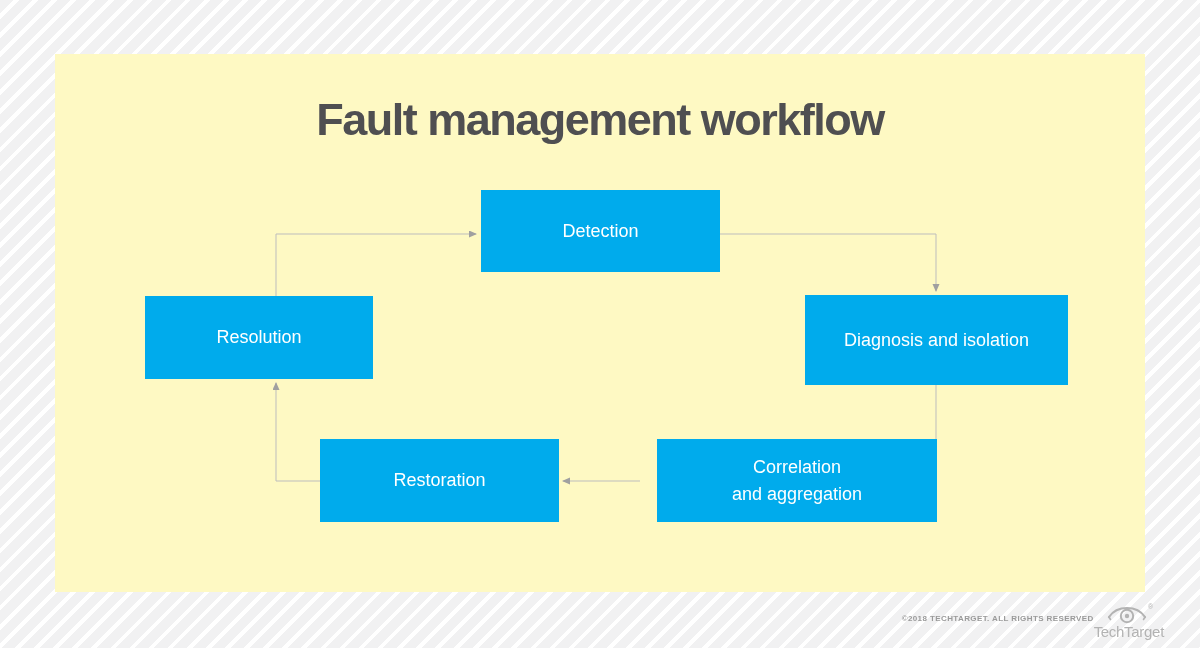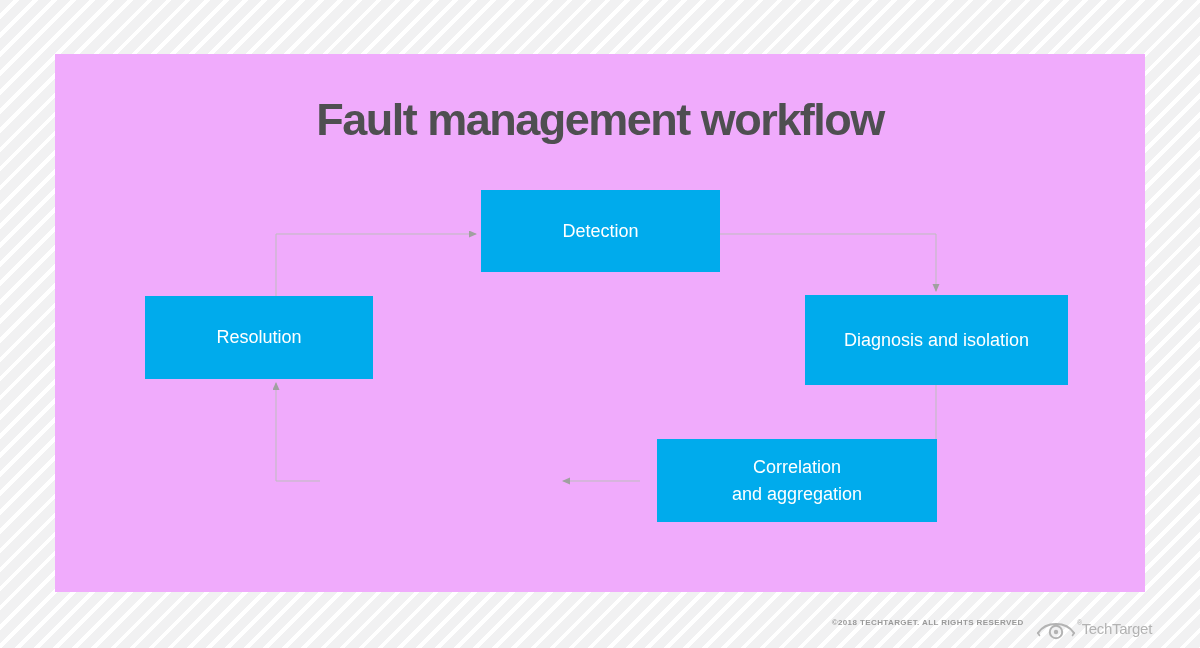--- a/index.html
+++ b/index.html
@@ -10,21 +10,21 @@
       repeating-linear-gradient(135deg,
         #f1f1f2 0px, #f1f1f2 9.5px,
         #ffffff 9.5px, #ffffff 13.5px);
     position: relative;
   }
 
   .card {
     position: absolute;
     left: 55px; top: 54px;
     width: 1090px; height: 538px;
-    background: #f0abfc;
+    background: #fef9c3;
   }
 
   .title {
     position: absolute;
     left: 0; right: 0;
     top: 40px;
     text-align: center;
     font-size: 45px;
     font-weight: 700;
     letter-spacing: -1.5px;
@@ -51,36 +51,35 @@
     white-space: pre-line;
   }
   .box-detection   { left: 426px; top: 136px; width: 239px; height: 82px; }
   .box-diagnosis   { left: 750px; top: 241px; width: 263px; height: 90px; }
   .box-resolution  { left:  90px; top: 242px; width: 228px; height: 83px; }
   .box-correlation { left: 602px; top: 385px; width: 280px; height: 83px; }
   .box-restoration { left: 265px; top: 385px; width: 239px; height: 83px; }
 
   .footer {
     position: absolute;
-    right: 48px; bottom: 8px;
+    right: 36px; bottom: 8px;
     display: flex;
-    align-items: flex-start;
-    gap: 10px;
+    align-items: center;
   }
   .copyright {
     font-size: 8px;
     letter-spacing: 0.4px;
     color: #9a9a9a;
     font-weight: 700;
     margin-bottom: 6px;
     white-space: nowrap;
   }
   .brand {
     display: flex;
-    flex-direction: row;
+    flex-direction: column;
     align-items: center;
   }
   .brand-text {
     font-size: 15px;
     color: #b3b3b3;
     font-weight: 400;
     letter-spacing: -0.3px;
     margin-top: -1px;
   }
 </style>
@@ -117,20 +116,23 @@
 
     <div class="step-box box-diagnosis">
       <span>Diagnosis and isolation</span>
     </div>
 
     <div class="step-box box-correlation">
       <span>Correlation
 and aggregation</span>
     </div>
 
+    <div class="step-box box-restoration">
+      <span>Restoration</span>
+    </div>
 
     <div class="step-box box-resolution">
       <span>Resolution</span>
     </div>
 
   </div>
 
   <div class="footer">
     <span class="copyright">©2018 TECHTARGET. ALL RIGHTS RESERVED</span>
     <div class="brand">

